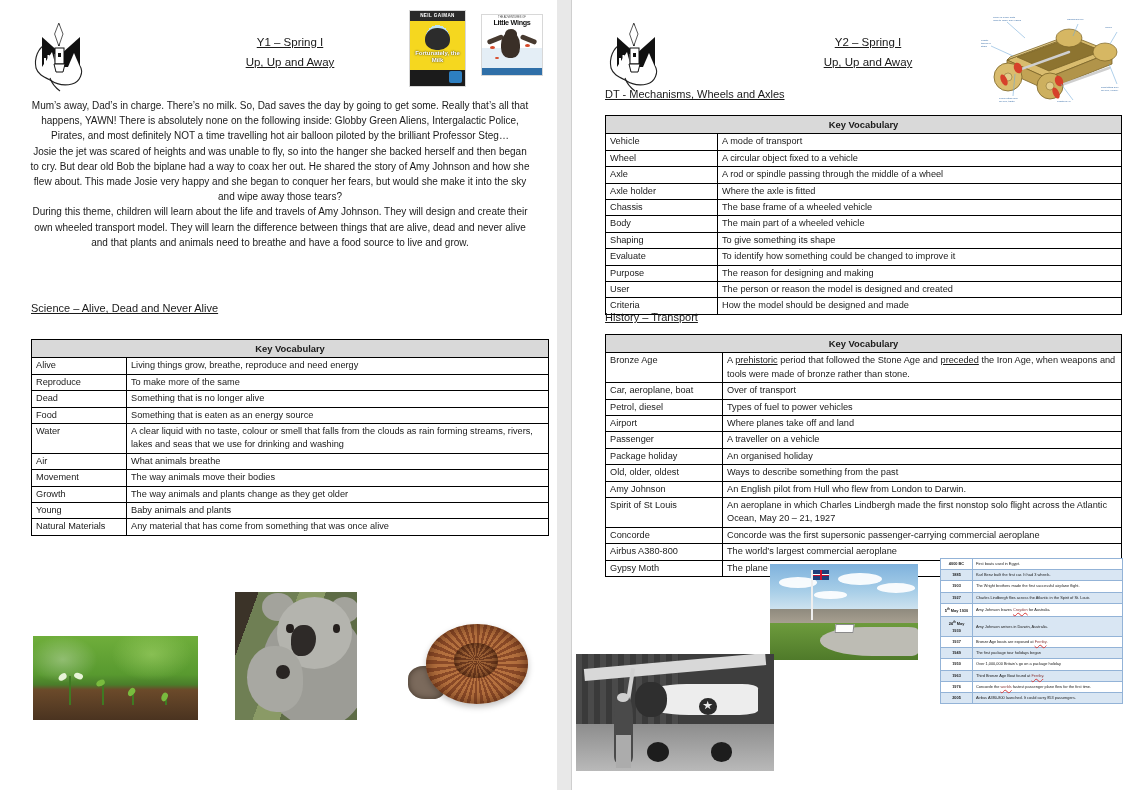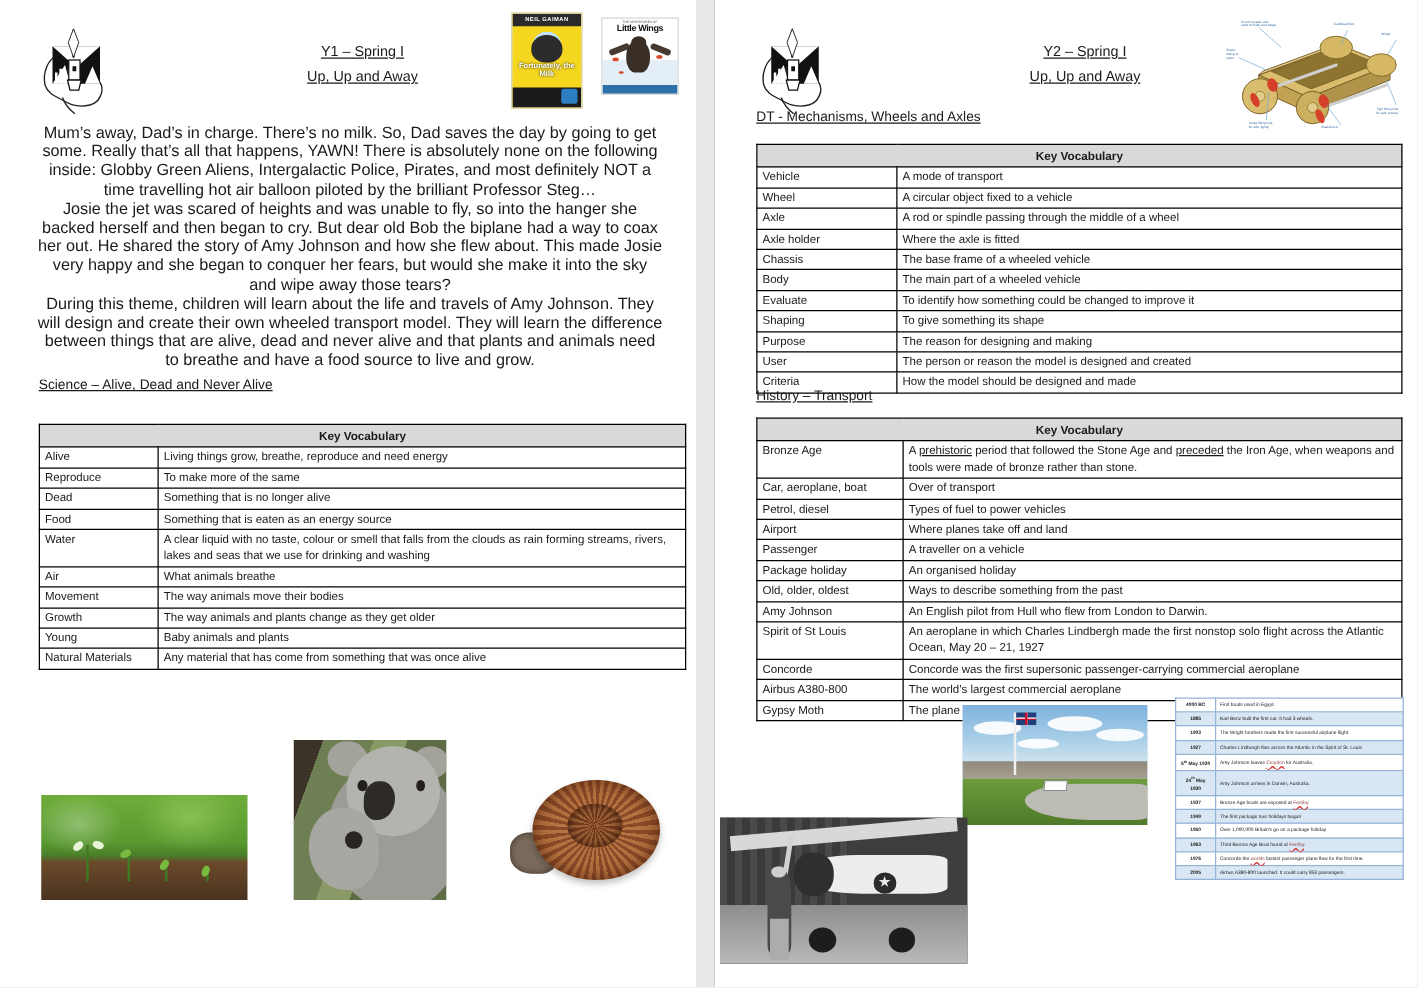--- a/index.html
+++ b/index.html
@@ -38,21 +38,21 @@
     text-align: center;
     font-size: 11.5px;
     color: #1a1a1a;
     line-height: 20px;
   }
   .title-block span { text-decoration: underline; }
 
   
   .intro {
     position: absolute;
-    font-size: 13px;
+    font-size: 10px;
     line-height: 15.2px;
     color: #1a1a1a;
     text-align: center;
   }
   .intro p { margin: 0; }
 
   
   .sec-head {
     position: absolute;
     font-size: 11px;
@@ -524,26 +524,26 @@
           </tr>
           <tr>
             <td>Chassis</td>
             <td>The base frame of a wheeled vehicle</td>
           </tr>
           <tr>
             <td>Body</td>
             <td>The main part of a wheeled vehicle</td>
           </tr>
           <tr>
+            <td>Shaping</td>
+            <td>To give something its shape</td>
+          </tr>
+          <tr>
             <td>Evaluate</td>
             <td>To identify how something could be changed to improve it</td>
-          </tr>
-          <tr>
-            <td>Shaping</td>
-            <td>To give something its shape</td>
           </tr>
           <tr>
             <td>Purpose</td>
             <td>The reason for designing and making</td>
           </tr>
           <tr>
             <td>User</td>
             <td>The person or reason the model is designed and created</td>
           </tr>
           <tr>

